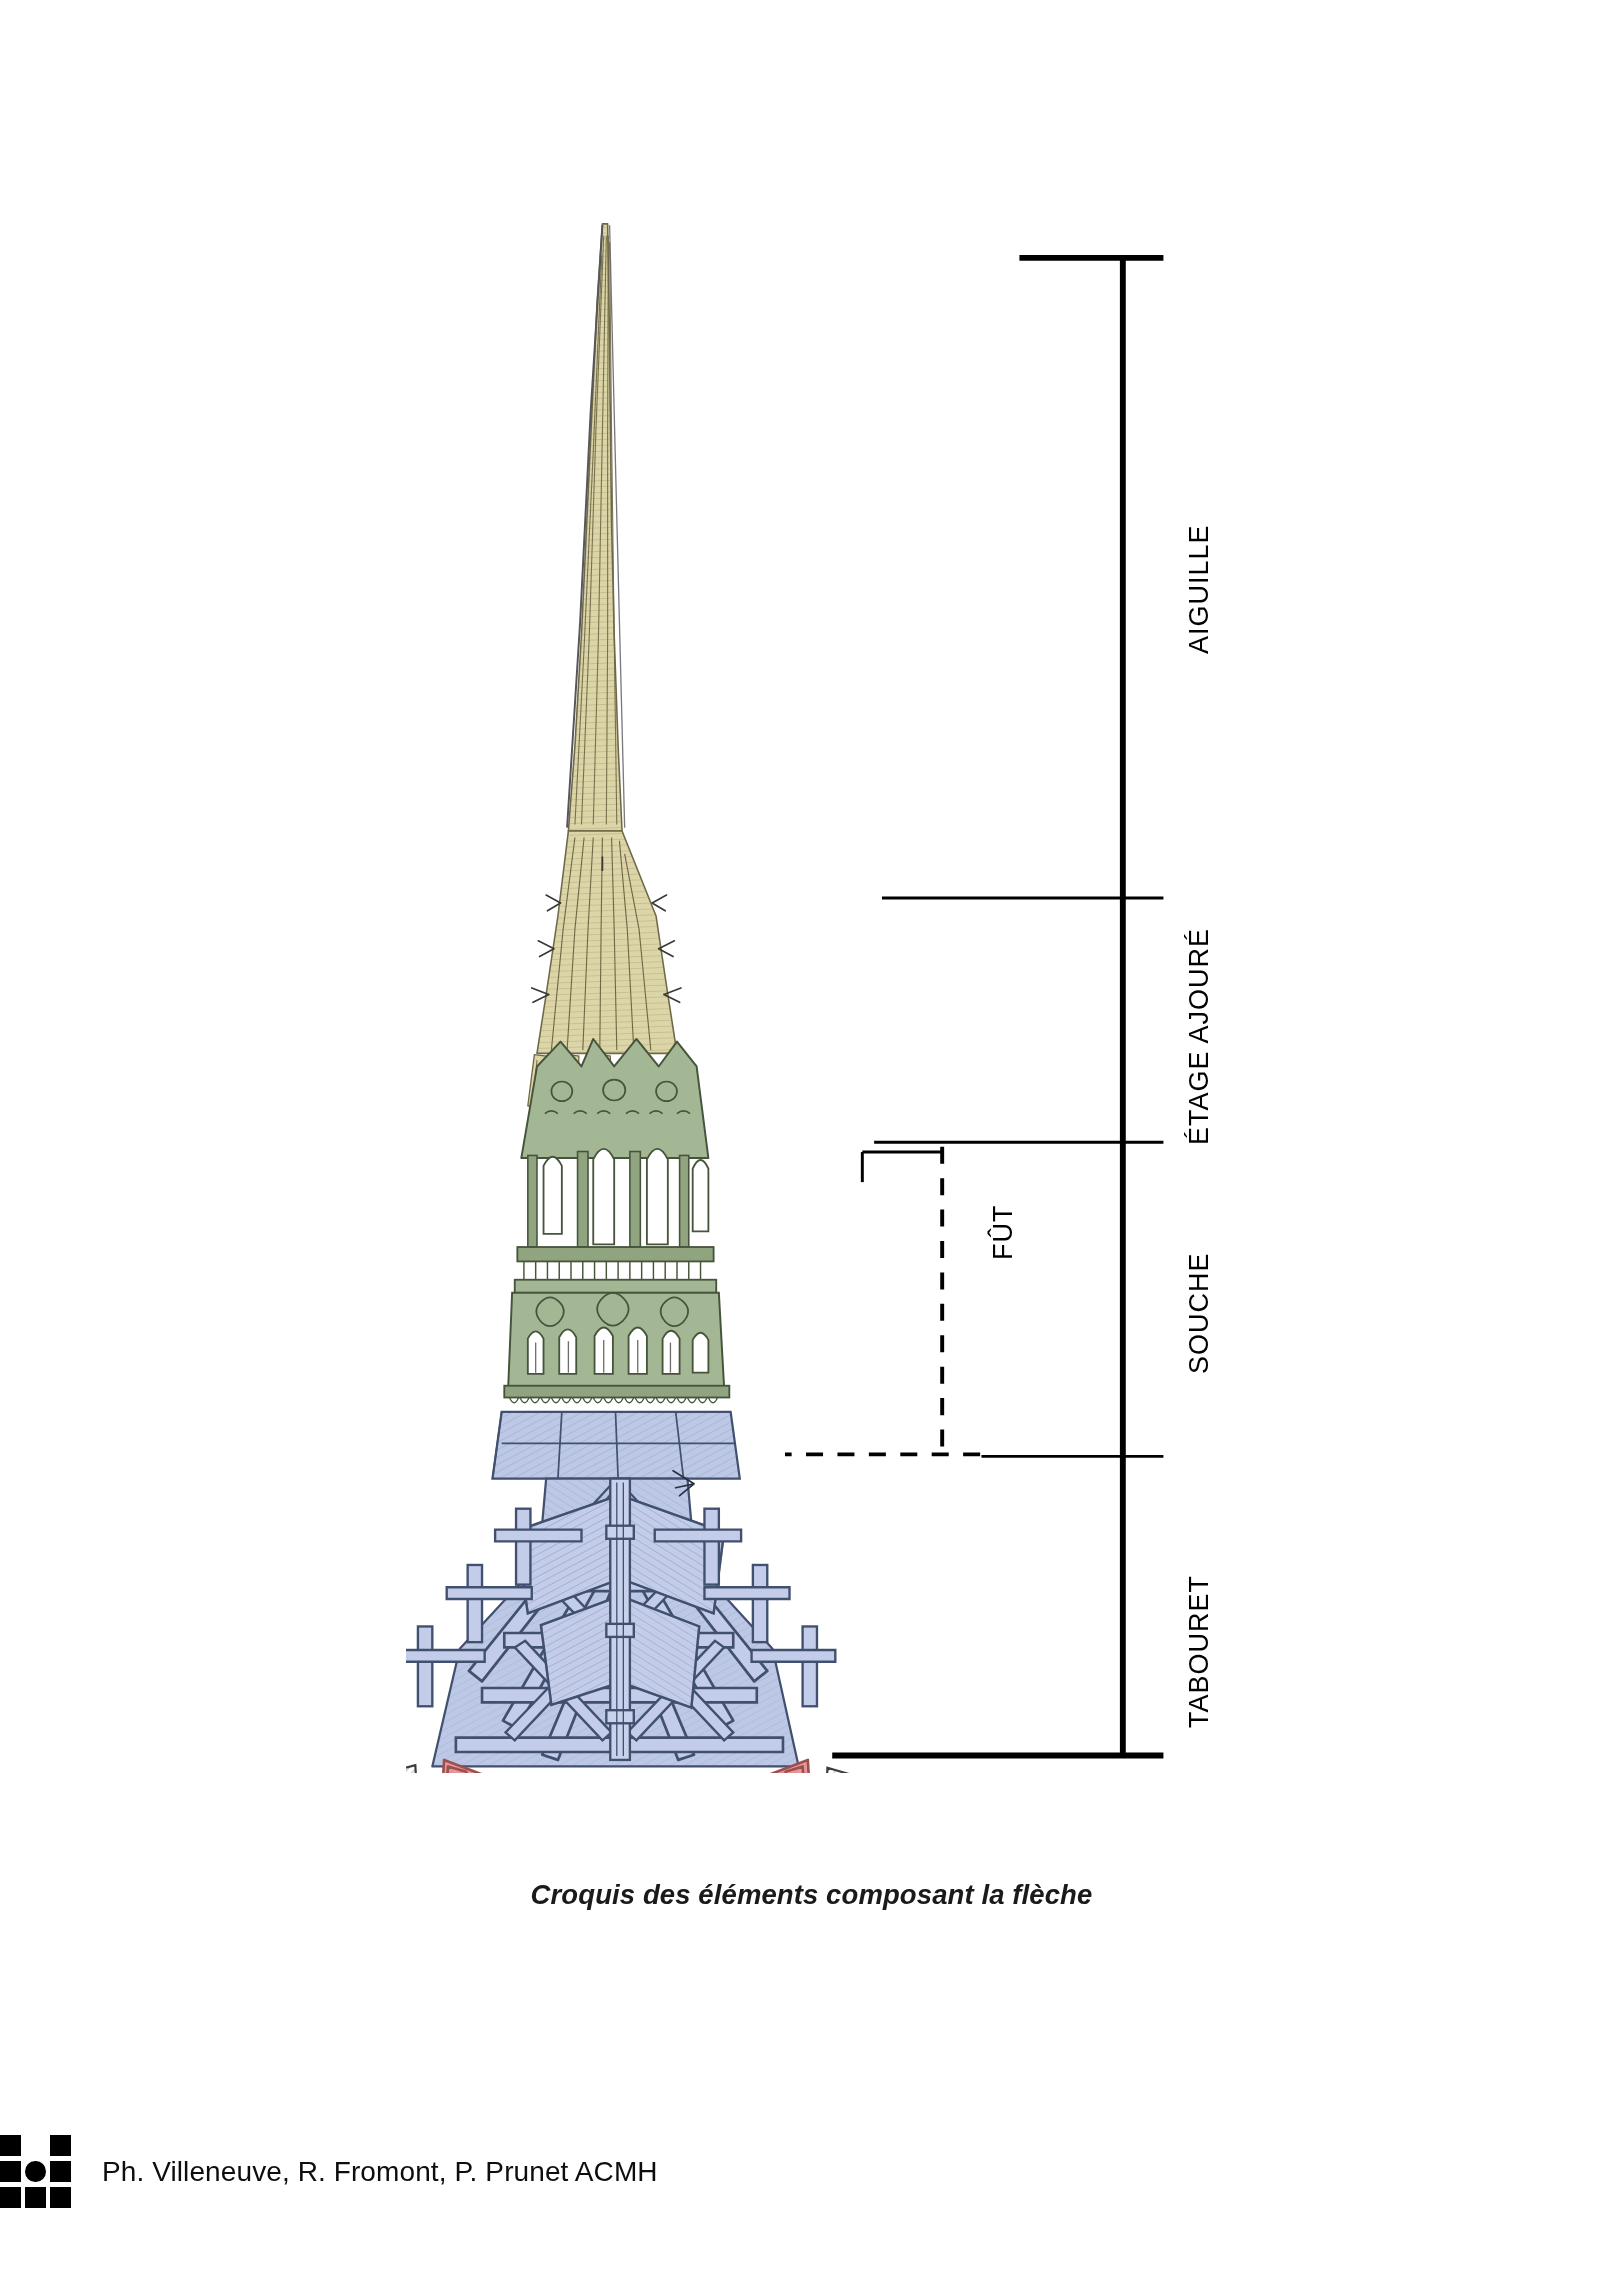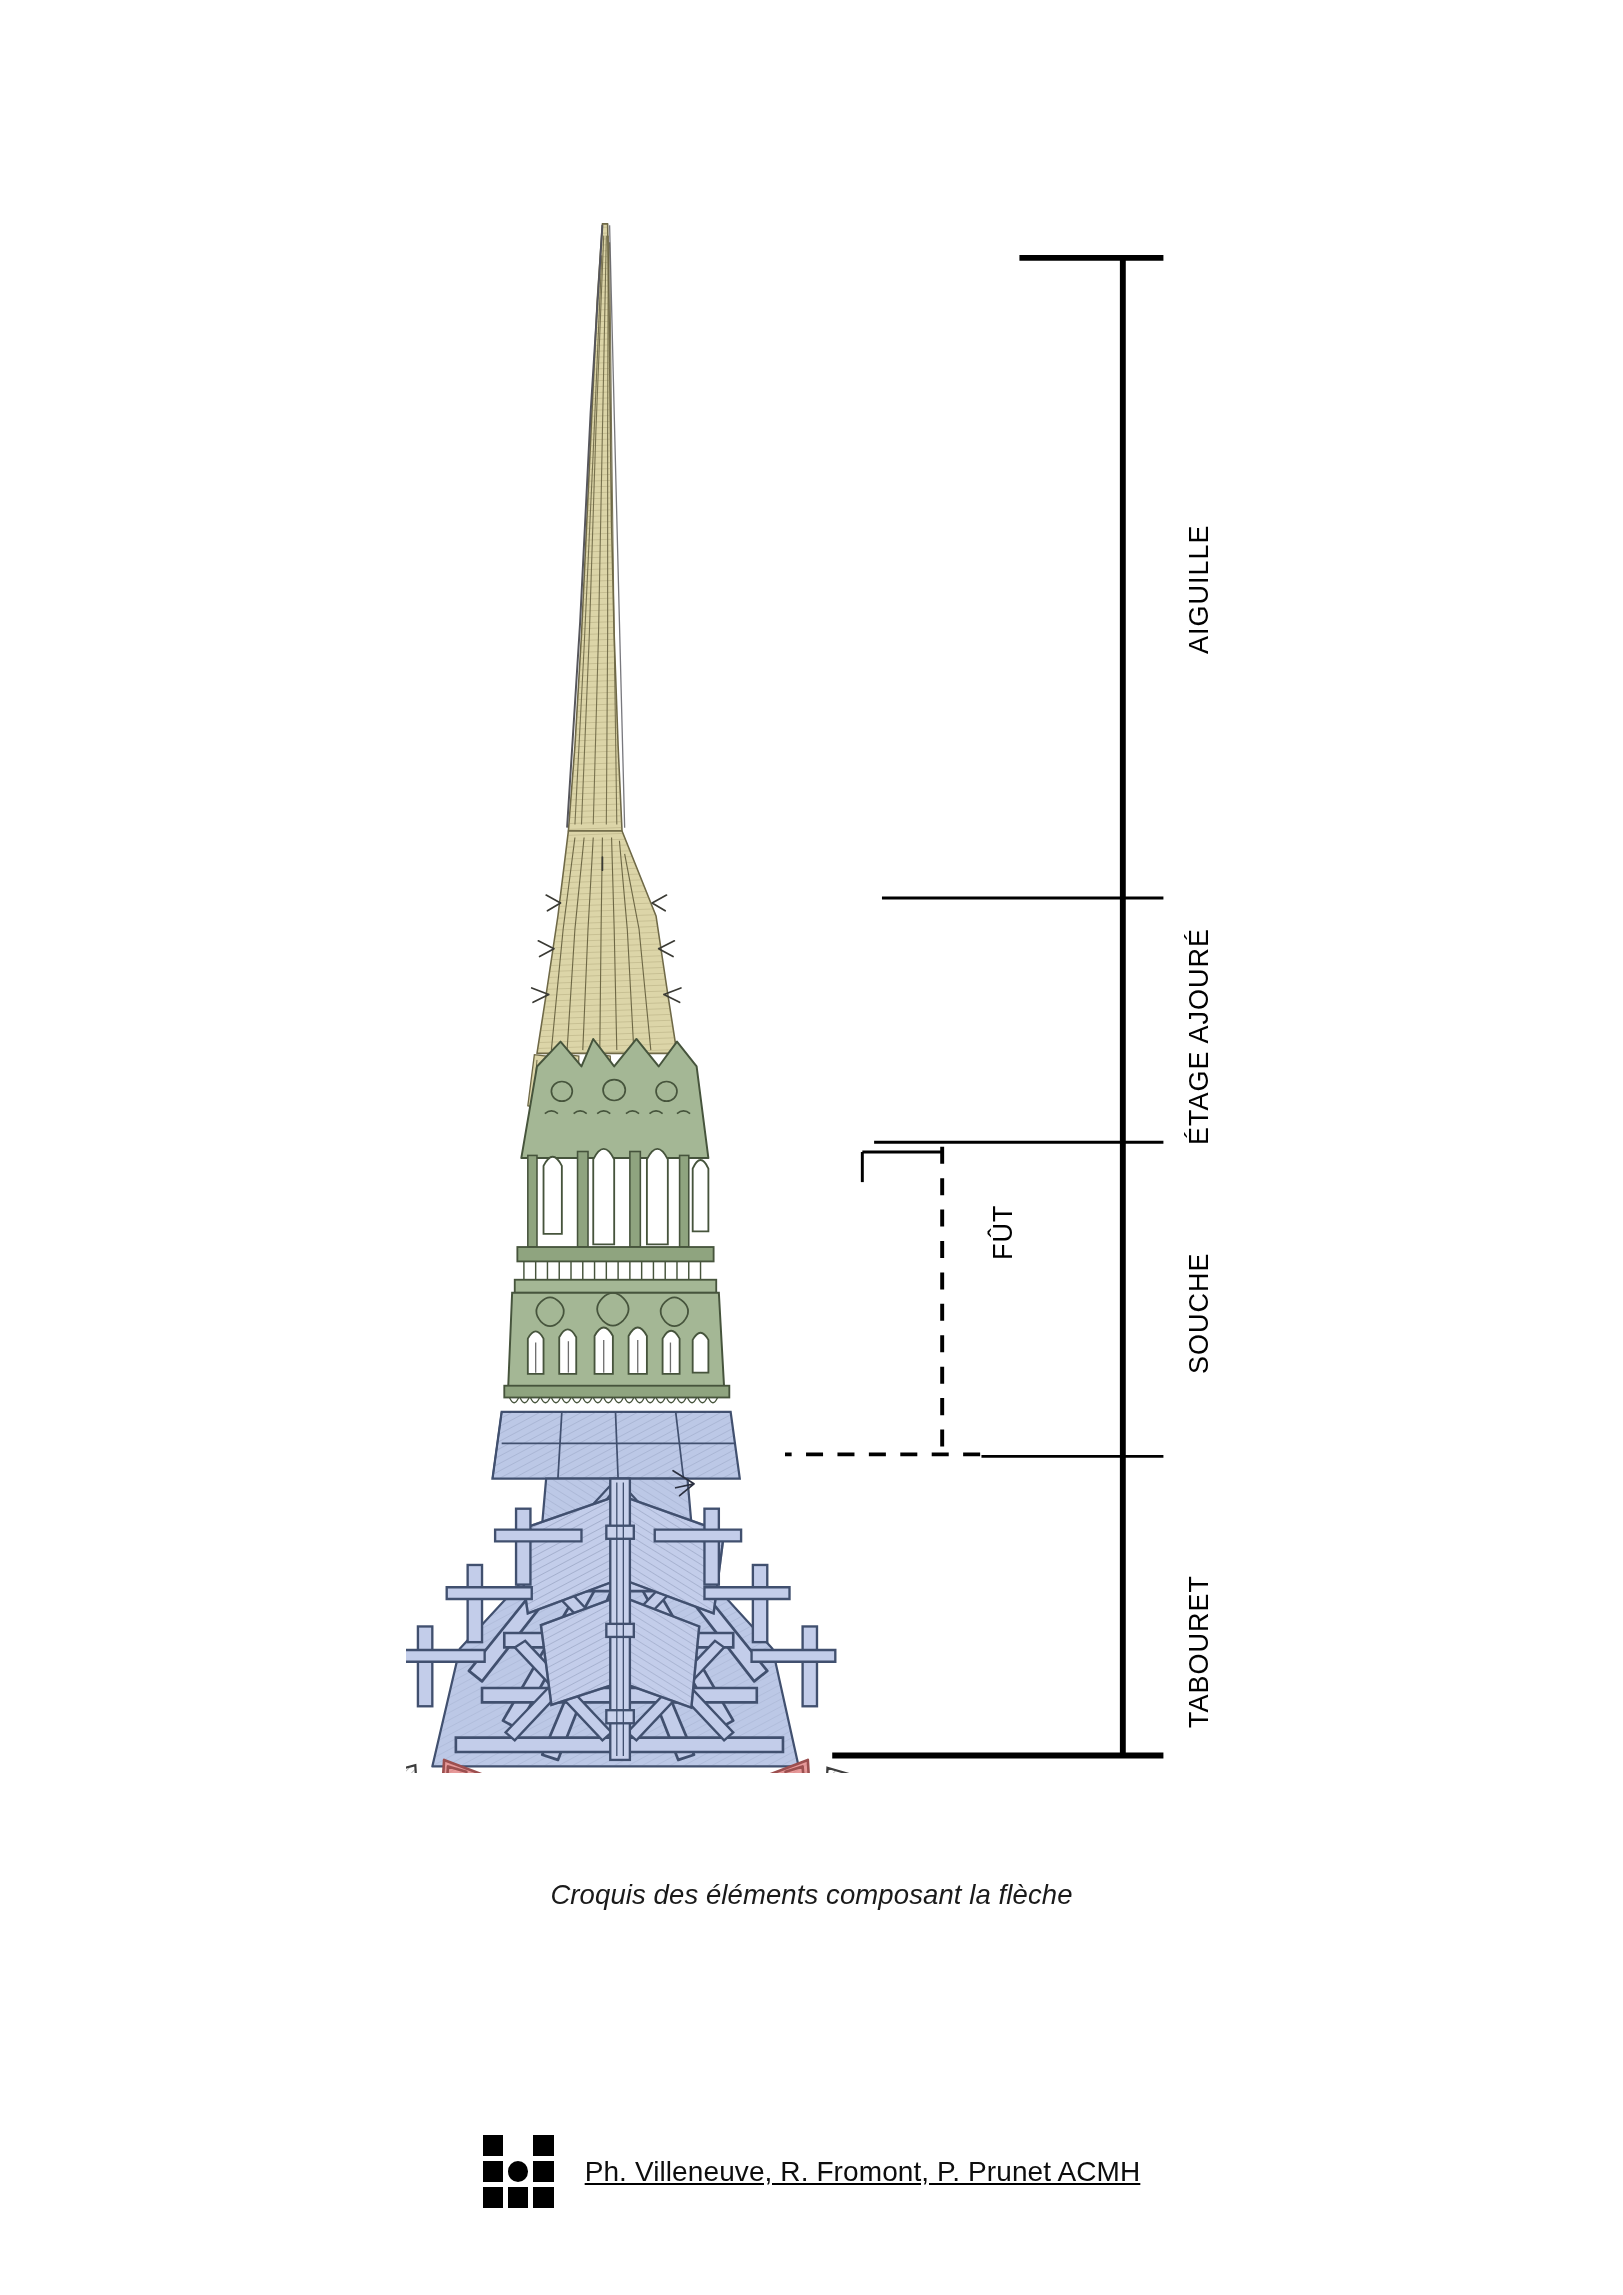--- a/index.html
+++ b/index.html
@@ -84,33 +84,33 @@
     position: absolute;
     left: 0;
     top: 1879px;
     width: 1623px;
     text-align: center;
     font-family: "Liberation Sans", sans-serif;
     font-style: italic;
     font-size: 27.5px;
     color: #1a1a1a;
     letter-spacing: 0.1px;
+    font-weight: bold;
   }
 
   
   #page-footer {
     position: absolute;
     left: 0;
     top: 2135px;
     width: 1623px;
     display: flex;
     align-items: center;
-    justify-content: center;
+    justify-content: flex-start;
     gap: 31px;
-    text-decoration: underline;
   }
   #footer-logo {
     width: 71px;
     height: 73px;
     display: grid;
     grid-template-columns: repeat(3, 1fr);
     grid-template-rows: repeat(3, 1fr);
     gap: 4.6px;
   }
   #footer-logo .cell { background: #000000; }

